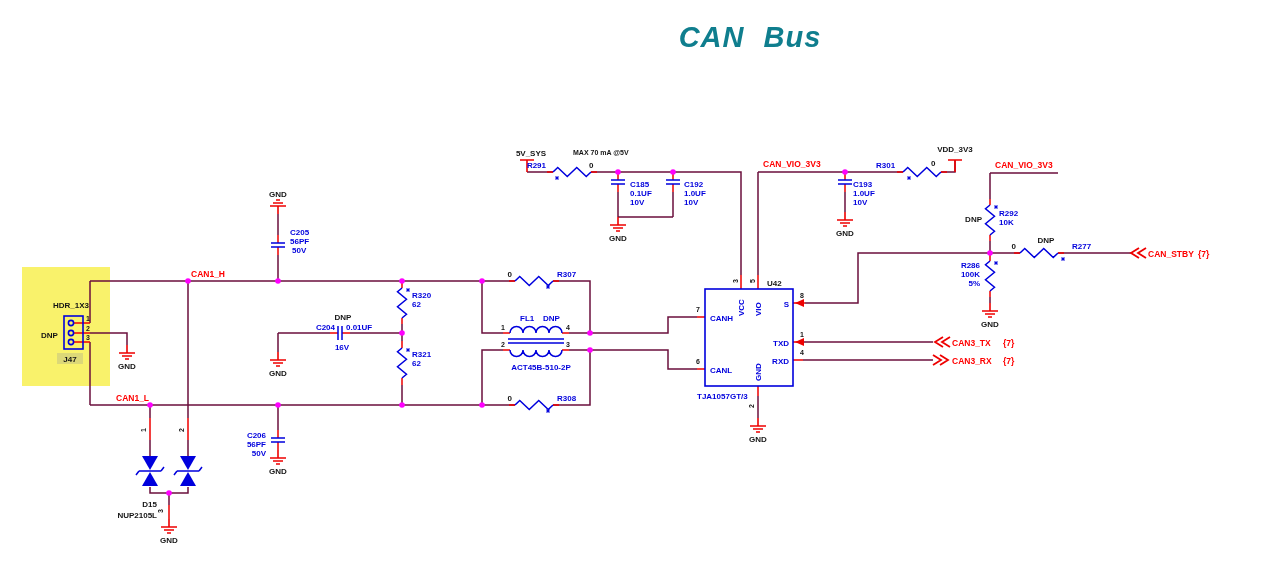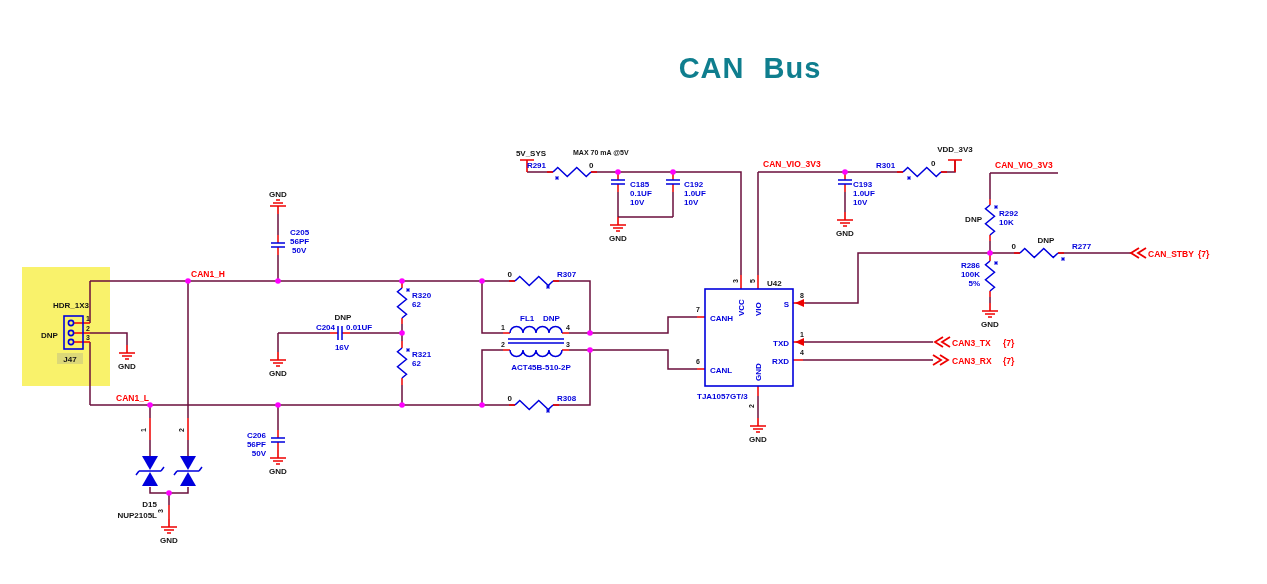--- a/index.html
+++ b/index.html
@@ -1,19 +1,19 @@
 <!DOCTYPE html>
 <html><head>
 <meta charset="utf-8">
 <style>
   html,body{margin:0;padding:0;background:#ffffff;}
   .page{position:relative;width:1267px;height:584px;background:#fff;overflow:hidden;
         font-family:"Liberation Sans",sans-serif;}
-  .title{position:absolute;left:610px;top:52px;width:280px;text-align:center;
-         font-size:29px;font-weight:bold;color:#0f7e8e;
+  .title{position:absolute;left:610px;top:21px;width:280px;text-align:center;
+         font-size:29px;font-weight:bold;font-style:italic;color:#0f7e8e;
          word-spacing:10px;letter-spacing:1px;}
   svg text{font-family:"Liberation Sans",sans-serif;font-weight:bold;}
   .t8{font-size:8px;} .t85{font-size:8.5px;} .t7{font-size:7px;}
   .blk{fill:#141414;} .blue{fill:#0000dd;} .red{fill:#ff0000;}
   .w{stroke:#6b0f3d;stroke-width:1.5;fill:none;}         
   .p{stroke:#ee0000;stroke-width:1.5;fill:none;}         
   .s{stroke:#0000dd;stroke-width:1.5;fill:none;}         
   .bx{stroke:#0000dd;stroke-width:1.6;fill:none;}
   .gcls{stroke:#ee0000;stroke-width:1.6;fill:none;}      
   .chv{stroke:#ee0000;stroke-width:1.8;fill:none;}

